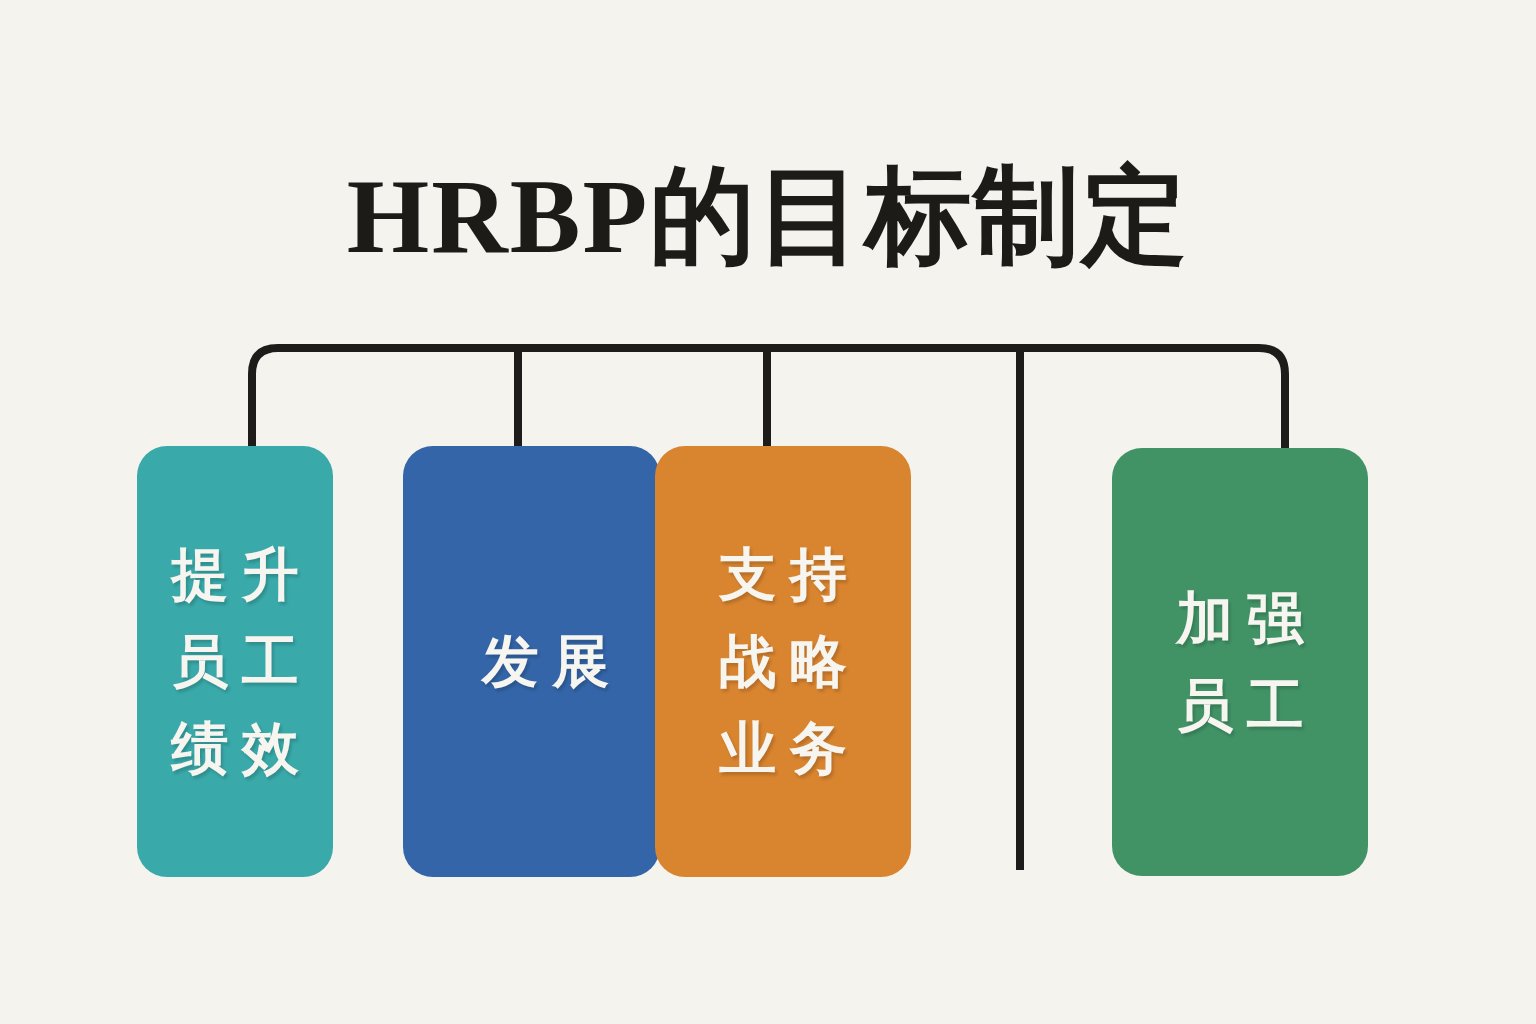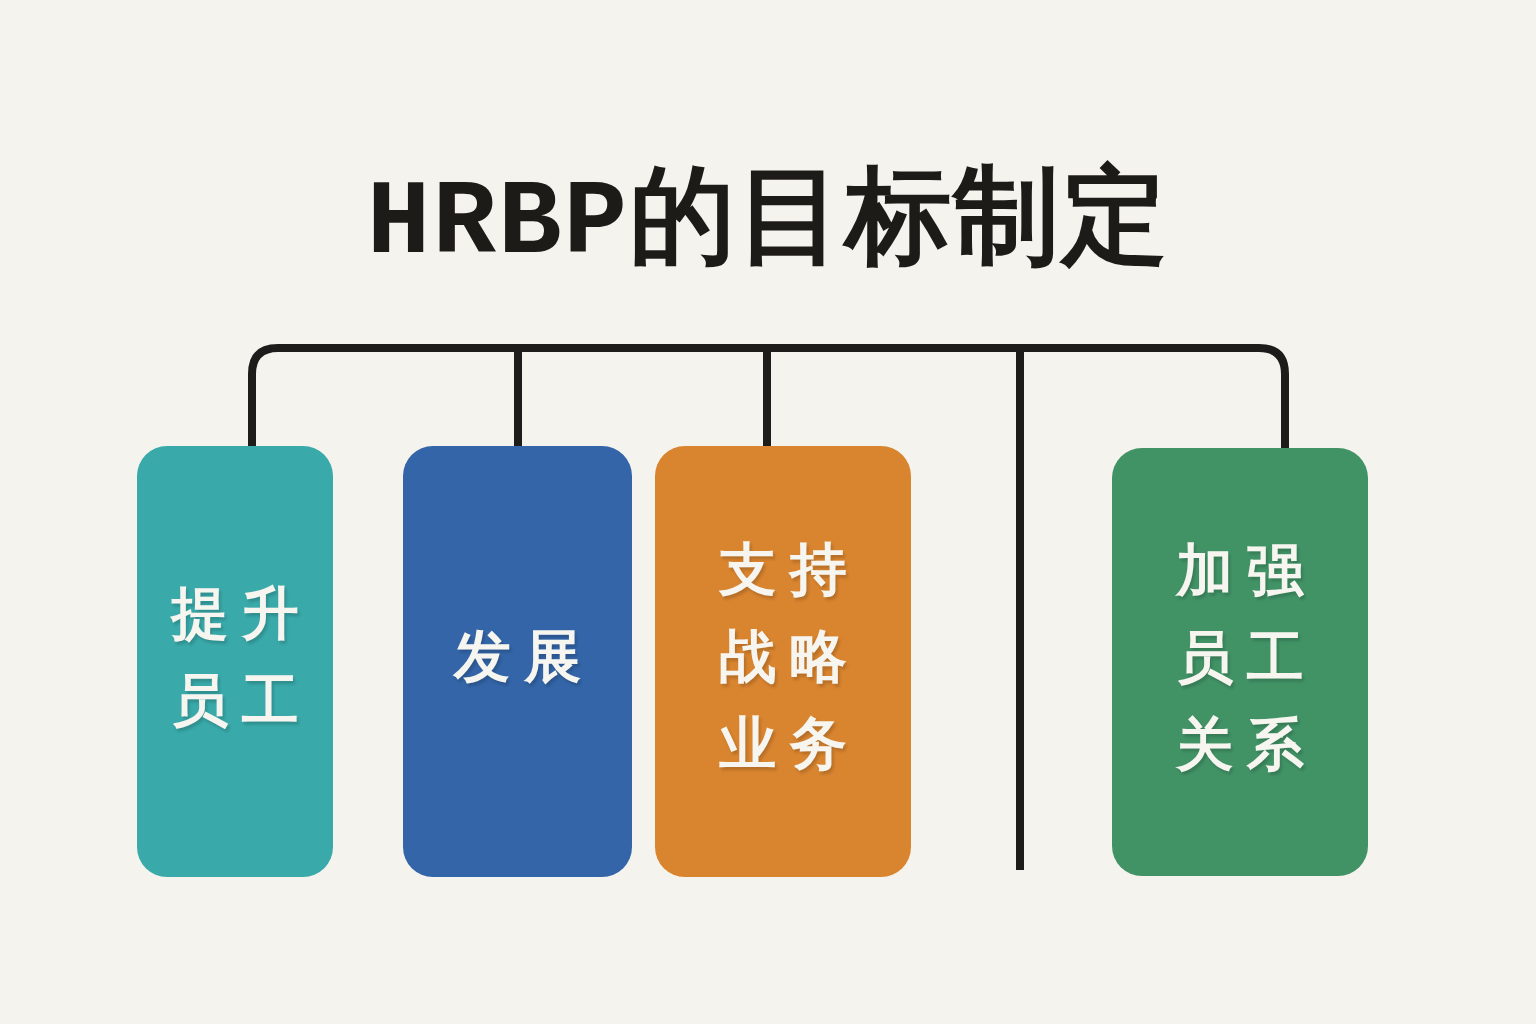--- a/index.html
+++ b/index.html
@@ -6,21 +6,21 @@
     margin: 0;
     padding: 0;
     background: #e8e6e1;
   }
   .stage {
     position: relative;
     width: 1536px;
     height: 1024px;
     background: #F5F3EE;
     overflow: hidden;
-    font-family: Liberation Mono, monospace;
+    font-family: Liberation Serif, serif;
   }
   .diagram-title {
     position: absolute;
     left: 0;
     right: 0;
     top: 80px;
     height: 130px;
     display: flex;
     align-items: center;
     justify-content: center;
@@ -56,52 +56,52 @@
     font-size: 57px;
     line-height: 87px;
     font-weight: bold;
     color: #F7F5F0;
     letter-spacing: 0.24em;
     margin-right: -0.24em;
     white-space: nowrap;
     text-shadow: 2px 3px 3px rgba(0,0,0,0.16);
   }
   .box-1 { left: 137px;  width: 196px; }
-  .box-2 { left: 403px;  width: 229px; }
+  .box-2 { left: 403px;  width: 229px; padding-left: 28px; }
   .box-3 { left: 655px;  width: 256px; }
   .box-4 { left: 1112px; width: 256px; top: 448px; height: 428px; }
 </style>
 </head>
 <body>
 
 <div class="stage">
 
   <h1 class="diagram-title">HRBP的目标制定</h1>
 
   <svg class="connector-svg" viewBox="0 0 1536 1024" aria-hidden="true">
     <path d="M 252 448 L 252 374 Q 252 348 278 348 L 1259 348 Q 1285 348 1285 374 L 1285 452"></path>
     <path d="M 518 348 L 518 448"></path>
     <path d="M 767 348 L 767 448"></path>
     <path d="M 1020 348 L 1020 870"></path>
   </svg>
 
   <div class="goal-box box-1" style="background-color: rgb(57, 169, 169);">
     <div class="goal-line">提升</div>
     <div class="goal-line">员工</div>
+    <div class="goal-line">绩效</div>
   </div>
 
   <div class="goal-box box-2" style="background-color: rgb(51, 101, 168);">
     <div class="goal-line">发展</div>
   </div>
 
   <div class="goal-box box-3" style="background-color: rgb(217, 132, 47);">
     <div class="goal-line">支持</div>
     <div class="goal-line">战略</div>
     <div class="goal-line">业务</div>
   </div>
 
   <div class="goal-box box-4" style="background-color: rgb(65, 147, 102);">
     <div class="goal-line">加强</div>
     <div class="goal-line">员工</div>
-    <div class="goal-line">关系</div>
   </div>
 
 </div>
 
 </body></html>

